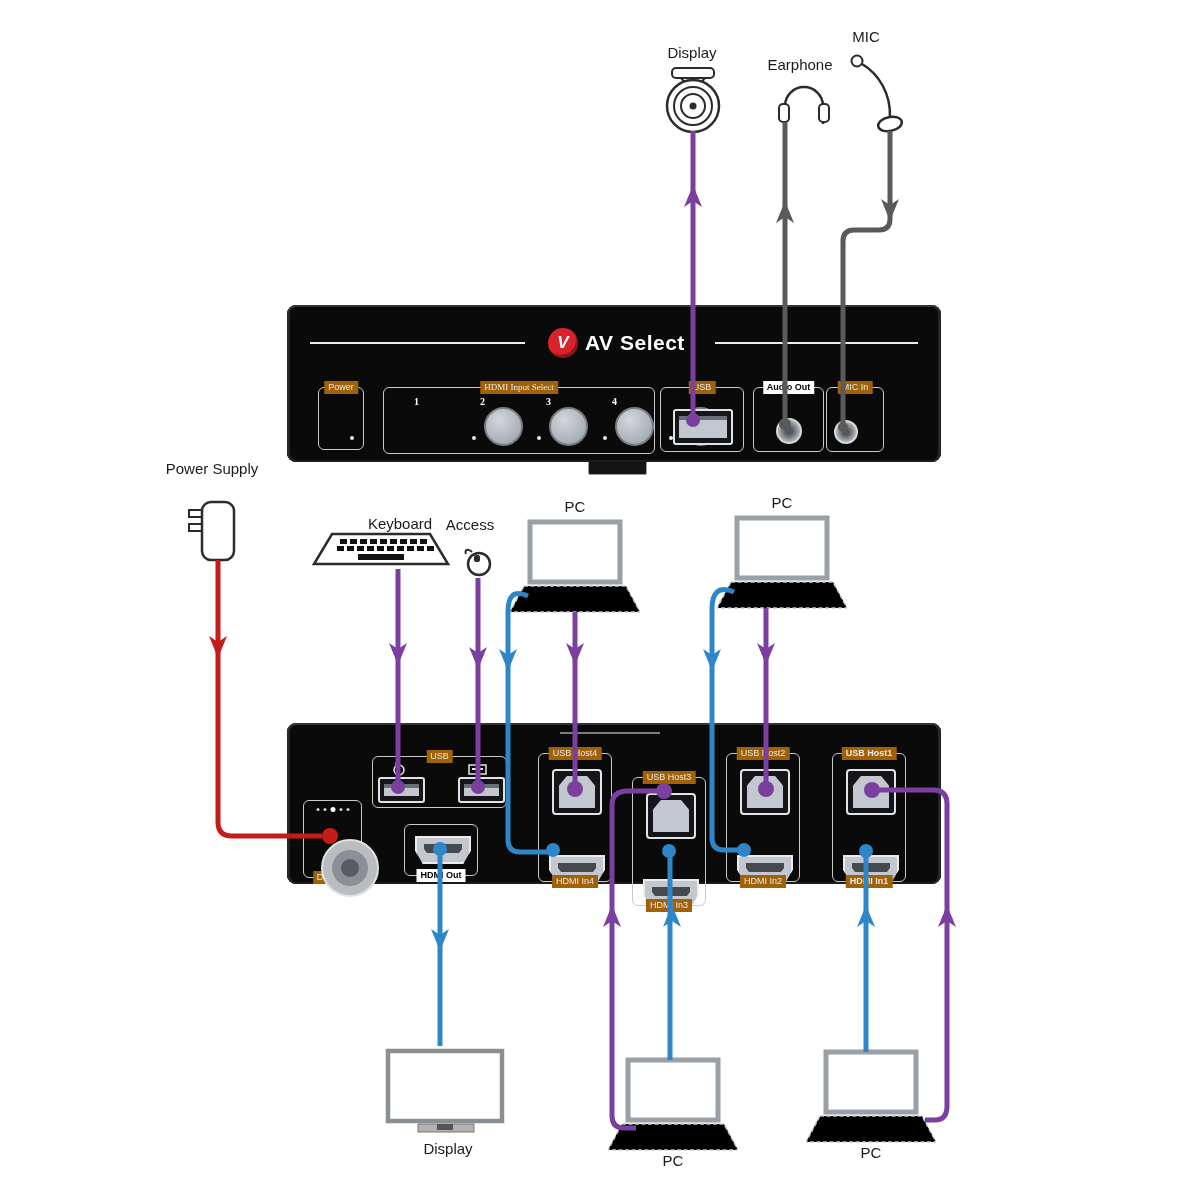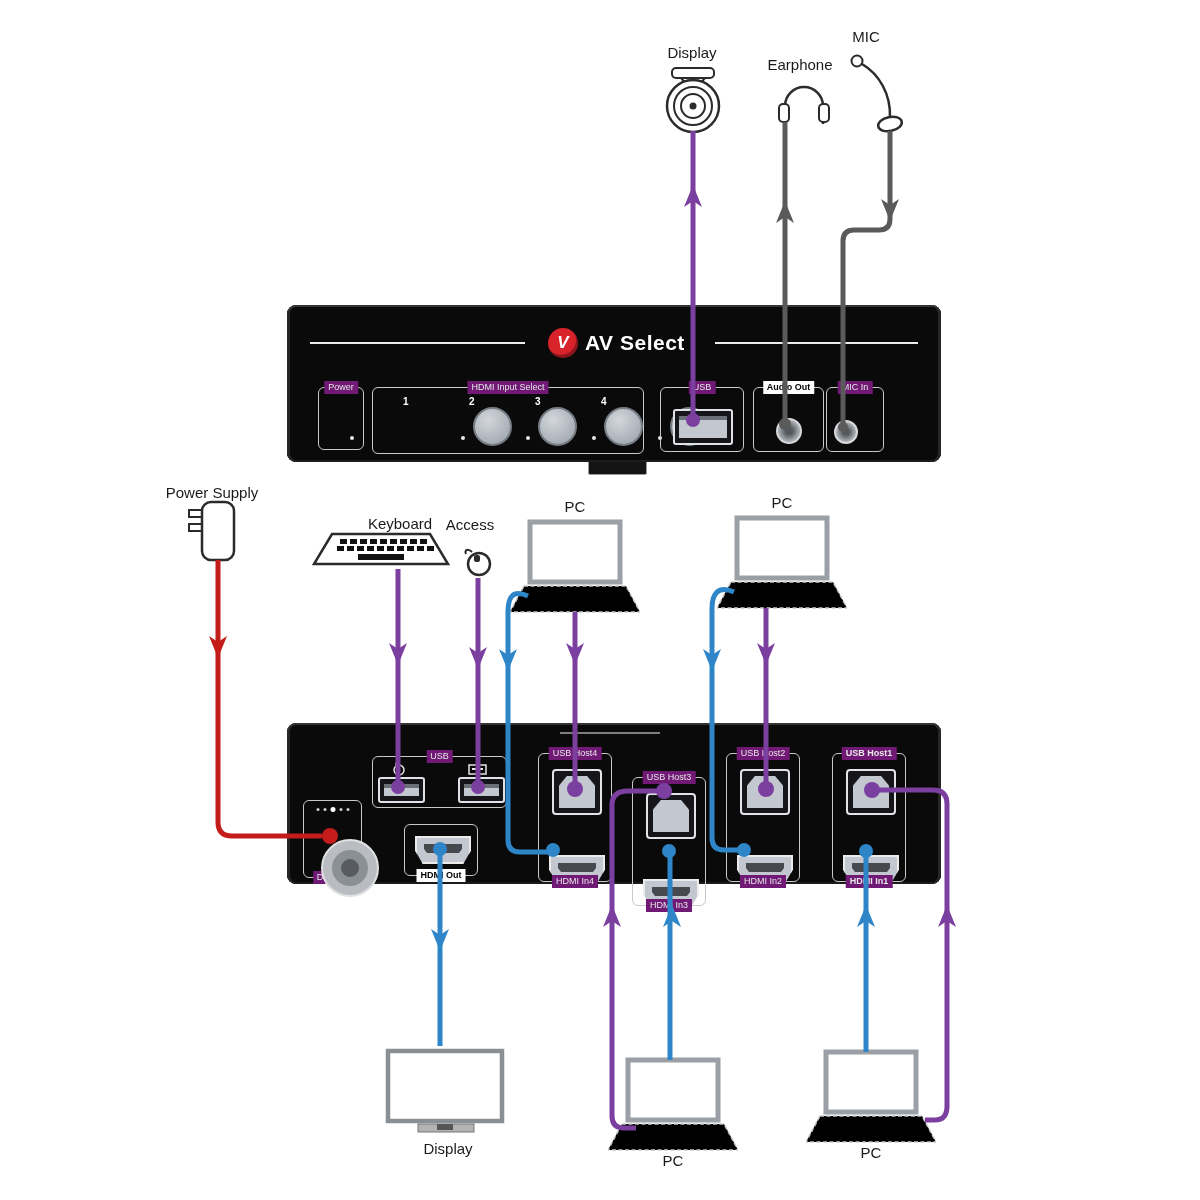--- a/index.html
+++ b/index.html
@@ -5,21 +5,21 @@
   html,body{margin:0;padding:0;background:#fff;}
   #canvas{position:relative;width:1200px;height:1200px;background:#fff;overflow:hidden;
           font-family:"Liberation Sans",sans-serif;}
   .abs{position:absolute;}
   .dev-label{position:absolute;font-size:15px;color:#1a1a1a;text-align:center;white-space:nowrap;
              transform:translateX(-50%);}
   
   .panel{position:absolute;background:#0a0a0a;border-radius:9px;z-index:2;
          box-shadow:inset 0 2px 0 #343434, inset 3px 0 0 #262626, inset -3px 0 0 #262626, inset 0 -2px 0 #1c1c1c;}
   .sect{position:absolute;border:1.5px solid #c9c9c9;border-radius:6px;}
-  .sect-label{position:absolute;top:-7px;left:50%;transform:translateX(-50%);background:#701a75;
+  .sect-label{position:absolute;top:-7px;left:50%;transform:translateX(-50%);background:#a16207;
               padding:0 4px;font-size:9px;line-height:13px;color:#e6e6e6;white-space:nowrap;}
   .sect-label.bottom{top:auto;bottom:-7px;}
   .sect-label.hl{background:#fff;color:#000;font-weight:bold;}
   .brand-line{position:absolute;height:2px;background:#ececec;top:37px;}
   .logo{position:absolute;width:30px;height:30px;border-radius:50%;background:var(--logo-red,#d8232a);
         color:#fff;font-weight:bold;font-style:italic;font-size:17px;text-align:center;line-height:30px;
         box-shadow:inset -2px -3px 0 rgba(0,0,0,.35);}
   .brand-text{position:absolute;color:#fff;font-size:21px;font-weight:bold;letter-spacing:.5px;}
   .btn{position:absolute;width:35px;height:35px;border-radius:50%;
        background:radial-gradient(circle at 38% 32%,#d3d7dc,#989fa8);border:2px solid #767d85;}
@@ -83,21 +83,21 @@
     <div class="brand-line" style="left:23px;width:215px;"></div>
     <div class="logo" style="left:261px;top:23px;">V</div>
     <div class="brand-text" style="left:298px;top:26px;">AV Select</div>
     <div class="brand-line" style="left:428px;width:203px;"></div>
 
     <div class="sect" style="left:31px;top:82px;width:44px;height:61px;">
       <span class="sect-label">Power</span>
       <span class="led" style="right:9px;bottom:9px;"></span>
     </div>
 
-    <div class="sect" style="left:85px;top:82px;width:270px;height:65px;">
+    <div class="sect" style="left:96px;top:82px;width:270px;height:65px;font-family:Liberation Serif, serif;">
       <span class="sect-label">HDMI Input Select</span>
       <span class="num" style="left:30px;top:8px;">1</span>
       <span class="num" style="left:96px;top:8px;">2</span>
       <span class="num" style="left:162px;top:8px;">3</span>
       <span class="num" style="left:228px;top:8px;">4</span>
       <div class="btn" style="left:100px;top:19px;"></div>
       <div class="btn" style="left:165px;top:19px;"></div>
       <div class="btn" style="left:231px;top:19px;"></div>
       <div class="btn" style="left:297px;top:19px;"></div>
       <span class="led" style="left:88px;top:48px;"></span>
@@ -116,21 +116,21 @@
       <div class="jack" style="left:22px;top:30px;width:22px;height:22px;"></div>
     </div>
 
     <div class="sect" style="left:539px;top:82px;width:56px;height:63px;">
       <span class="sect-label">MIC In</span>
       <div class="jack" style="left:7px;top:32px;width:20px;height:20px;"></div>
     </div>
   </div>
   <div class="tab" style="left:588px;top:455px;width:57px;height:18px;"></div>
 
-  <div class="dev-label" style="left:212px;top:484px;">Power Supply</div>
+  <div class="dev-label" style="left:212px;top:460px;">Power Supply</div>
   <svg class="abs" style="left:180px;top:498px;" width="64" height="68">
     <rect x="9" y="12" width="14" height="7" fill="#fff" stroke="#2b2b2b" stroke-width="2"></rect>
     <rect x="9" y="26" width="14" height="7" fill="#fff" stroke="#2b2b2b" stroke-width="2"></rect>
     <rect x="22" y="4" width="32" height="58" rx="9" fill="#fff" stroke="#2b2b2b" stroke-width="2.5"></rect>
   </svg>
 
   <div class="dev-label" style="left:400px;top:515px;">Keyboard</div>
   <svg class="abs" style="left:310px;top:531px;" width="142" height="38">
     <polygon points="22,3 120,3 138,33 4,33" fill="#fff" stroke="#2b2b2b" stroke-width="2.5"></polygon>
     <g fill="#111">

